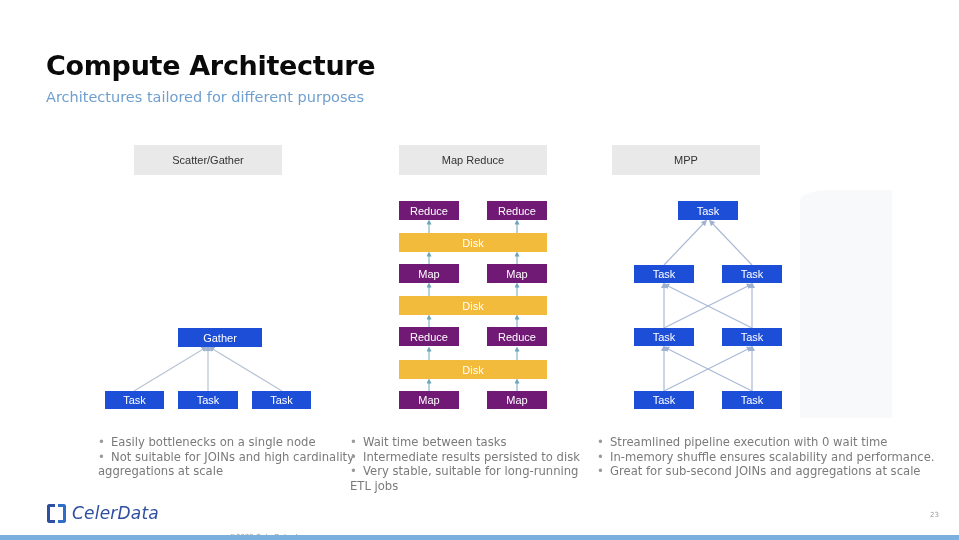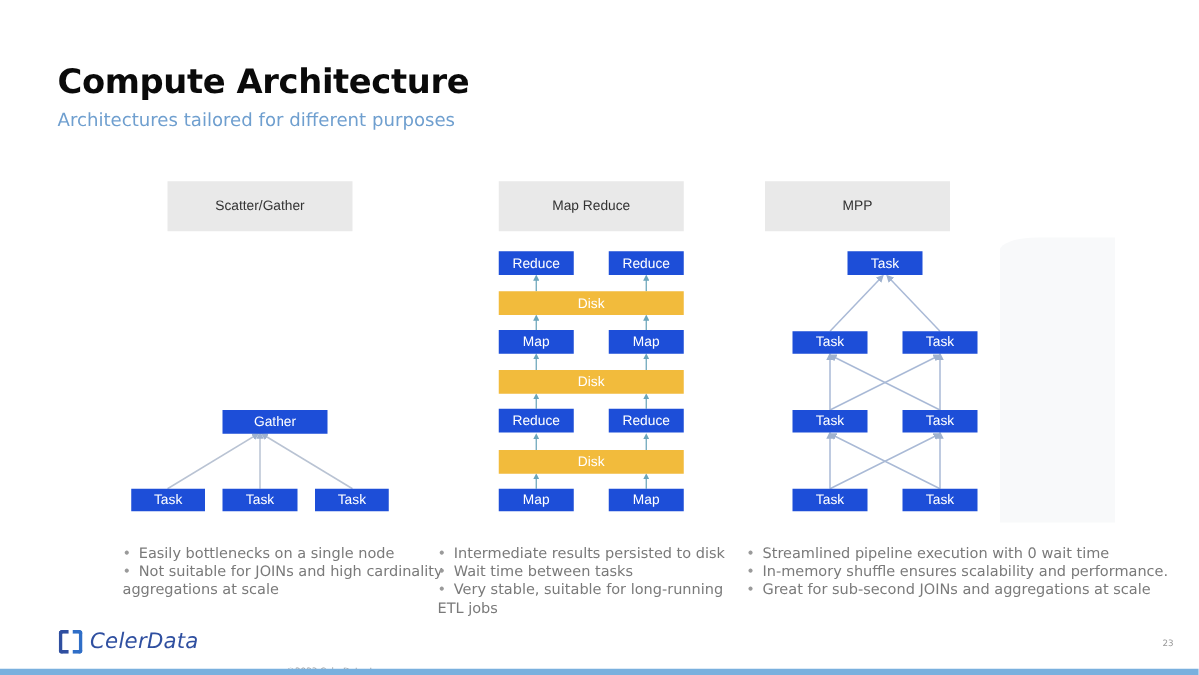--- a/index.html
+++ b/index.html
@@ -4,25 +4,25 @@
 <style>
   * { box-sizing: border-box; margin: 0; padding: 0; }
   html, body { width: 959px; height: 540px; background: #ffffff; overflow: hidden; }
   body { position: relative; font-family: "DejaVu Sans", "Liberation Sans", sans-serif; }
 
   .title { position: absolute; left: 46px; top: 50px; font-size: 27px; font-weight: bold; color: #0a0a0a; letter-spacing: -0.3px; }
   .subtitle { position: absolute; left: 46px; top: 89px; font-size: 14.5px; color: #6f9fcf; }
 
   .ghost-panel { position: absolute; left: 800px; top: 190px; width: 92px; height: 228px; background: #f8f9fa; border-top-left-radius: 30px 10px; }
 
-  .col-header { position: absolute; height: 40px; width: 148px; background: #e9e9e9; font-family: "Liberation Sans", sans-serif; font-size: 11px; color: #333; display: flex; align-items: center; justify-content: center; }
+  .col-header { position: absolute; height: 30px; width: 148px; background: #e9e9e9; font-family: "Liberation Sans", sans-serif; font-size: 11px; color: #333; display: flex; align-items: center; justify-content: center; }
 
   .box { position: absolute; color: #fff; font-family: "Liberation Sans", sans-serif; font-size: 11px; display: flex; align-items: center; justify-content: center; }
   .blue { background: #1d4ed8; }
-  .teal { background: #1d4ed8; }
+  .teal { background: #701a75; }
   .disk { background: #f2bb3c; color: #fff; }
 
   svg.lines { position: absolute; left: 0; top: 0; width: 959px; height: 540px; pointer-events: none; }
 
   .bullets { position: absolute; font-size: 11.6px; color: #7a7a7a; line-height: 14.5px; }
   .bullets .li { white-space: nowrap; }
   .bullets .li::before { content: "•"; display: inline-block; width: 13px; color: #9a9a9a; }
   .bullets .cont { white-space: nowrap; }
 
   .logo { position: absolute; left: 47px; top: 503px; display: flex; align-items: center; font-style: italic; }
@@ -115,22 +115,22 @@
 <div class="box blue" style="left:722px; top:328px; width:60px; height:18px;">Task</div>
 <div class="box blue" style="left:634px; top:391px; width:60px; height:18px;">Task</div>
 <div class="box blue" style="left:722px; top:391px; width:60px; height:18px;">Task</div>
 
 <div class="bullets" style="left:81px; top:435px;margin-left:17px;">
   <div class="li">Easily bottlenecks on a single node</div>
   <div class="li">Not suitable for JOINs and high cardinality</div>
   <div class="cont">aggregations at scale</div>
 </div>
 <div class="bullets" style="left:350px; top:435px;">
+  <div class="li">Wait time between tasks</div>
   <div class="li">Intermediate results persisted to disk</div>
-  <div class="li">Wait time between tasks</div>
   <div class="li">Very stable, suitable for long-running</div>
   <div class="cont">ETL jobs</div>
 </div>
 <div class="bullets" style="left:597px; top:435px;">
   <div class="li">Streamlined pipeline execution with 0 wait time</div>
   <div class="li">In-memory shuffle ensures scalability and performance.</div>
   <div class="li">Great for sub-second JOINs and aggregations at scale</div>
 </div>
 
 <div class="logo">

